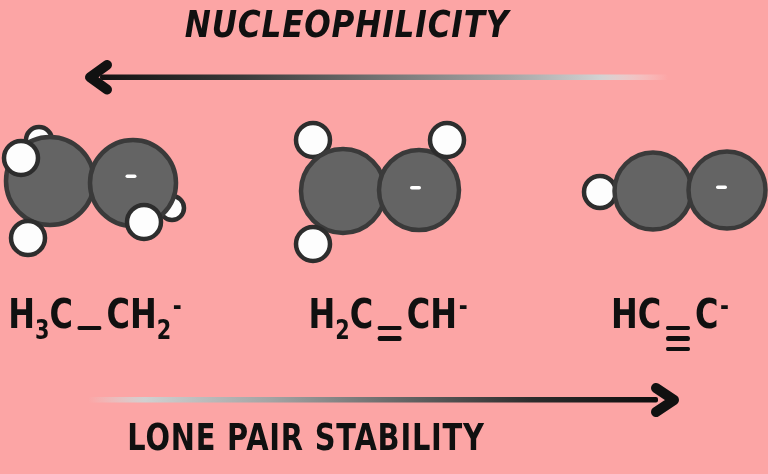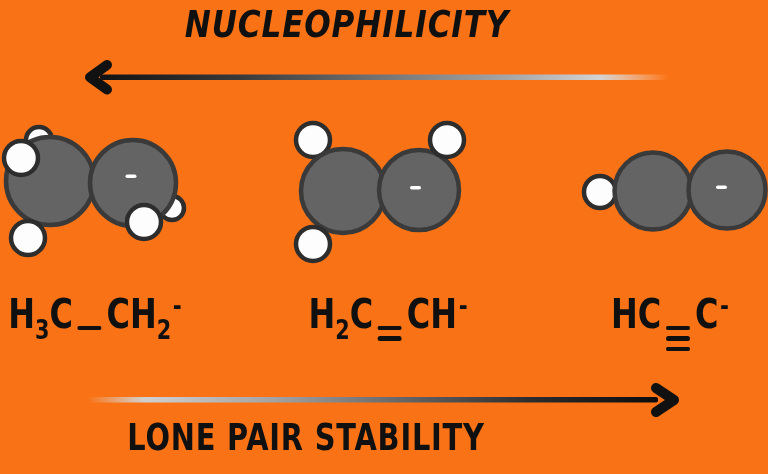--- a/index.html
+++ b/index.html
@@ -1,17 +1,17 @@
 <!DOCTYPE html>
 <html><head>
 <meta charset="utf-8">
 <style>
   html,body{margin:0;padding:0;background:#ffffff;}
   .canvas{
-    position:relative;width:768px;height:474px;background:#f97316;
+    position:relative;width:768px;height:474px;background:#fca5a5;
     overflow:hidden;font-family:"DejaVu Sans",sans-serif;color:#111;
   }
   .vector-layer{position:absolute;left:0;top:0;}
   .title{
     position:absolute;top:4px;left:0;width:694px;text-align:center;
     font-size:38px;font-weight:700;font-style:italic;letter-spacing:1px;
     transform:scaleX(.82);line-height:1.1;color:#101010;
   }
   .bottom-label{
     position:absolute;top:418px;left:0;width:612px;text-align:center;

